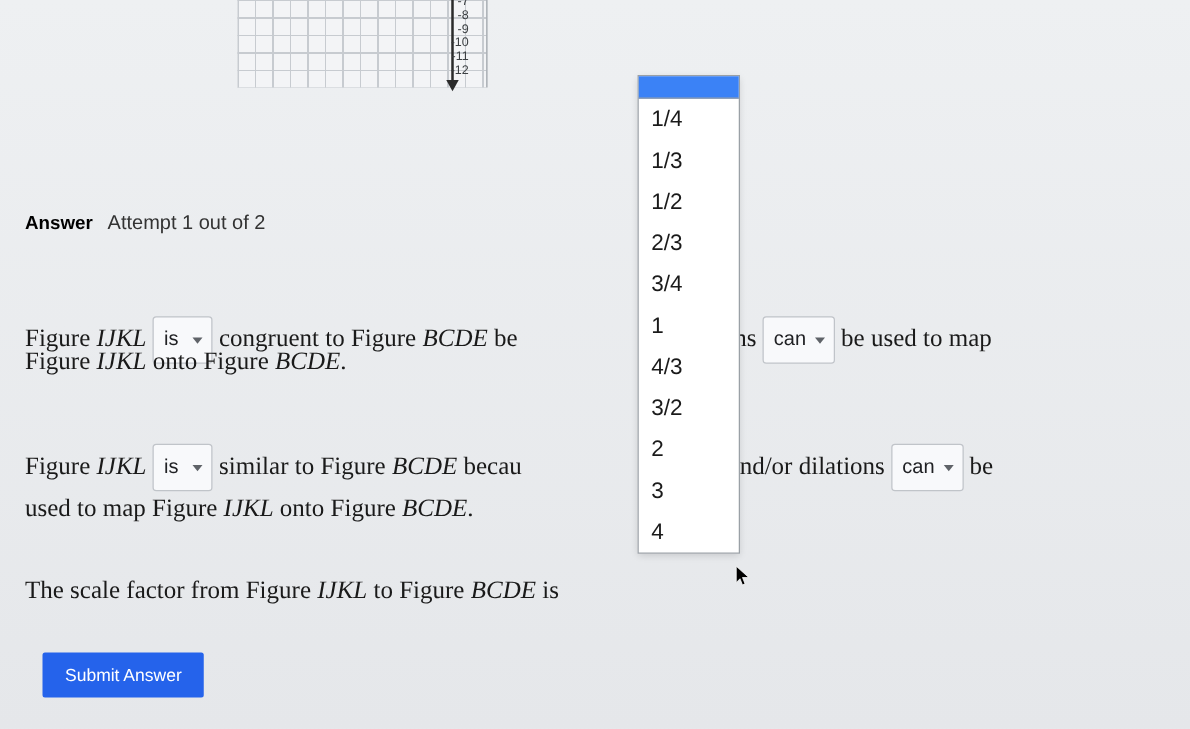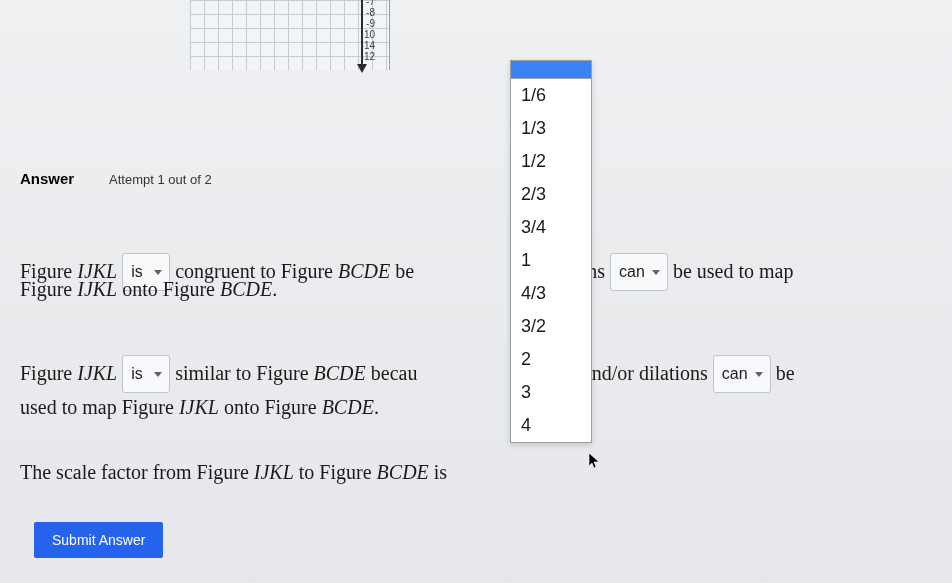--- a/index.html
+++ b/index.html
@@ -55,22 +55,22 @@
     left: 361px; top: 0; width: 2px; height: 65px; background: #2b2b2b;
   }
 
   .answer-header {
     position: absolute;
     left: 20px;
     top: 170px;
     font-family: Arial, sans-serif;
     font-size: 14px;
   }
-  .answer-header b { font-size: 15px; font-weight: bold; margin-right: 31px; }
-  .attempt { color: #333; font-size: 13px; }
+  .answer-header b { font-size: 15px; font-weight: bold; margin-right: 8px; }
+  .attempt { color: #333; font-size: 16px; }
 
   .line {
     position: absolute;
     left: 20px;
     font-size: 20px;
     color: #1a1a1a;
     white-space: nowrap;
     line-height: 32px;
   }
   .line1 { top: 253px; }
@@ -155,21 +155,21 @@
 <div class="page">
 
   <div class="graph"></div>
   <div class="axis-line"></div>
   <div class="arrow"></div>
   <div class="axis-labels">
     <div>-7</div>
     <div>-8</div>
     <div>-9</div>
     <div>-10</div>
-    <div>-14</div>
+    <div>-11</div>
     <div>-12</div>
   </div>
 
   <div class="answer-header">
     <b>Answer</b>
     <span class="attempt">Attempt 1 out of 2</span>
   </div>
 
   <div class="line line1">
     <span>Figure </span><span class="italic">IJKL</span>
@@ -198,21 +198,21 @@
   <div class="line line2b">
     <span>used to map Figure </span><span class="italic">IJKL</span><span> onto Figure </span><span class="italic">BCDE</span><span>.</span>
   </div>
 
   <div class="line line3">
     <span>The scale factor from Figure </span><span class="italic">IJKL</span><span> to Figure </span><span class="italic">BCDE</span><span> is</span>
   </div>
 
   <div class="dropdown">
     <div class="top-sel"></div>
-    <div class="opt">1/6</div>
+    <div class="opt">1/4</div>
     <div class="opt">1/3</div>
     <div class="opt">1/2</div>
     <div class="opt">2/3</div>
     <div class="opt">3/4</div>
     <div class="opt">1</div>
     <div class="opt">4/3</div>
     <div class="opt">3/2</div>
     <div class="opt">2</div>
     <div class="opt">3</div>
     <div class="opt">4</div>

